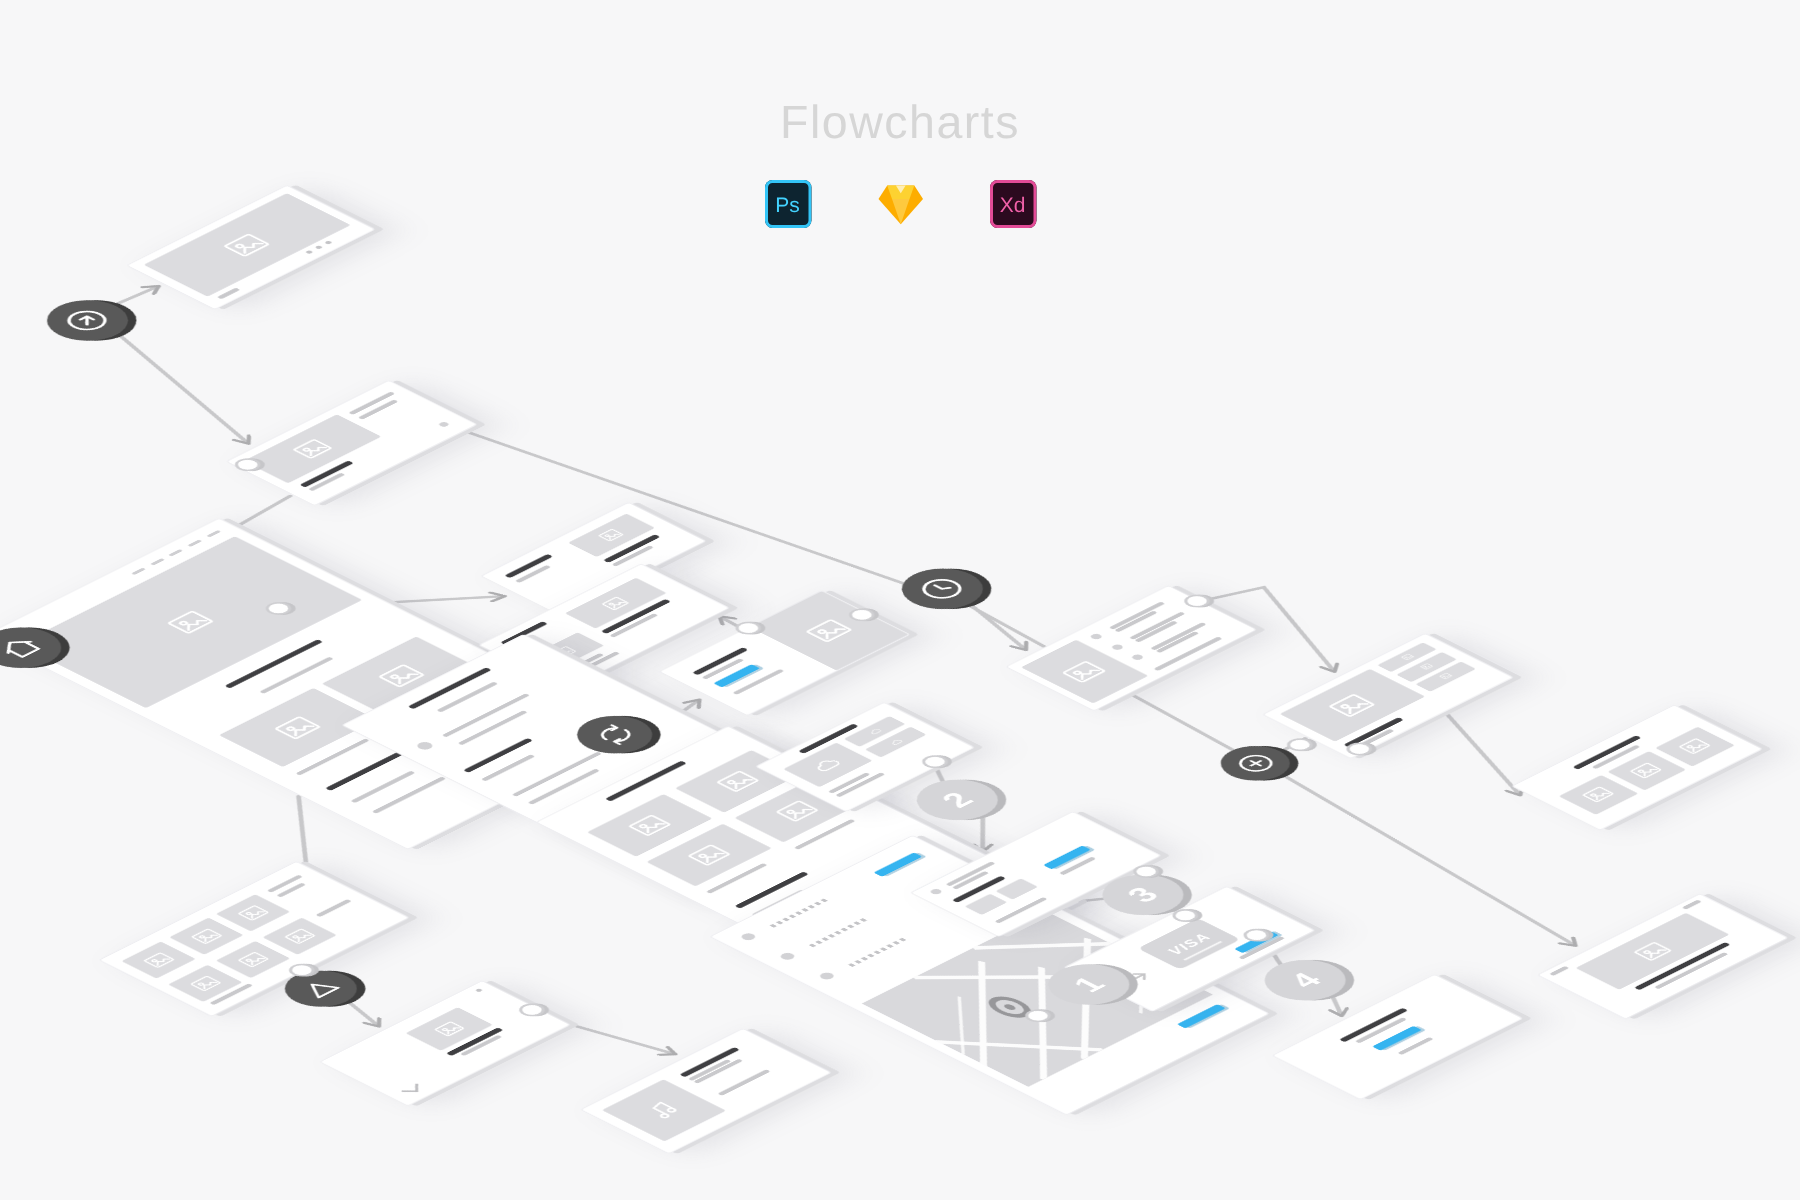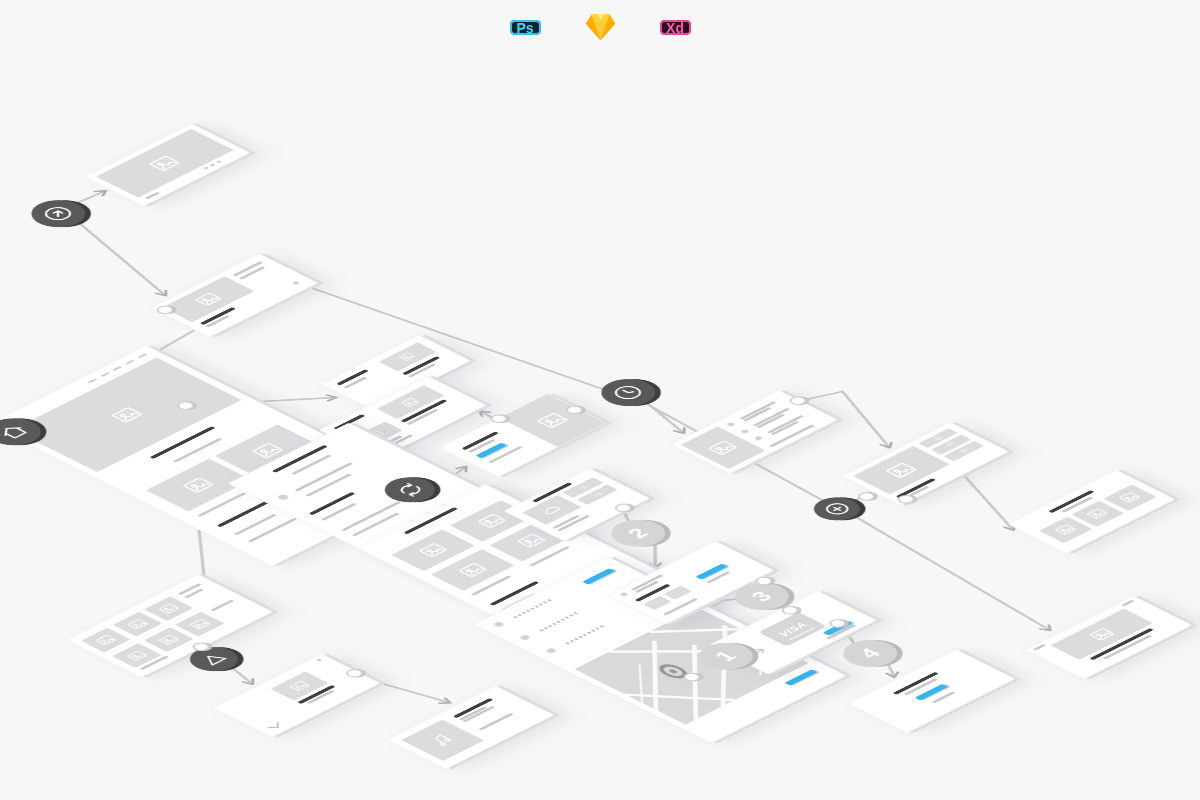--- a/index.html
+++ b/index.html
@@ -4,22 +4,22 @@
 <style>
   html,body{margin:0;padding:0;background:#e9e9ea}
   .stage{position:relative;width:1200px;height:800px;background:#f7f7f8;overflow:hidden;
          font-family:"Liberation Sans",sans-serif}
   
   .header{position:absolute;left:0;top:0;width:100%;text-align:center;z-index:6;pointer-events:none}
   .kicker{margin-top:64px;font-size:31px;color:#d6d6d6;letter-spacing:1px;font-weight:400}
   .title{margin-top:0;font-size:112px;line-height:1.05;font-weight:800;color:#8e8e8e;letter-spacing:5px;
          font-family:"DejaVu Sans","Liberation Sans",sans-serif}
   .badges{margin-top:20px;display:flex;justify-content:center;gap:44px;align-items:center}
-  .badge{width:31px;height:15px;border-radius:5px;display:flex;align-items:center;justify-content:center;
-         font-weight:bold;font-size:14px}
+  .badge{width:31px;height:32px;border-radius:5px;display:flex;align-items:center;justify-content:center;
+         font-weight:normal;font-size:14px}
   .badge.ps{background:#0d2430;box-shadow:inset 0 0 0 2px #33c5f7;color:#43d3ff}
   .badge.xd{background:#2c0a1f;box-shadow:inset 0 0 0 2px #e34b97;color:#f060a8}
   
   .scene{position:absolute;inset:0;z-index:1}
   .plane{position:absolute;left:0;top:0;width:0;height:0;
          transform:translate(600px,-60px) rotateX(60deg) rotateZ(-45deg);transform-origin:0 0}
   .wires{position:absolute}
   .card{position:absolute;background:#fff;border:1px solid #efeff2;border-radius:3px;
         box-shadow:4px 4px 0 #dddde0,10px 12px 26px rgba(125,125,140,.16)}
   .card div{position:absolute}
@@ -551,20 +551,21 @@
         <div class="dot" style="left: -822px; top: 1074px;"></div>
         <div class="dot" style="left: -799px; top: 1014px;"></div>
         <div class="dot" style="left: -807px; top: 1126px;"></div>
         <div class="dot" style="left: -1290px; top: 709px;"></div>
         <div class="dot" style="left: -1219px; top: 855px;"></div>
         <div class="dot" style="left: -520px; top: 783px;"></div>
       </div>
   </div>
 
   <div class="header">
+    <div class="kicker">Flowcharts</div>
     <div class="badges">
       <div class="badge ps">Ps</div>
       <div class="badge sk">
         <svg viewBox="0 0 48 44" width="34" height="31">
           <polygon points="10,2 38,2 47,16 24,42 1,16" fill="#fdad00"></polygon>
           <polygon points="10,2 38,2 33,16 15,16" fill="#fdd231"></polygon>
           <polygon points="15,16 33,16 24,42" fill="#fec93e"></polygon>
           <polygon points="19,2 29,2 24,10" fill="#feeeb7"></polygon>
         </svg>
       </div>

